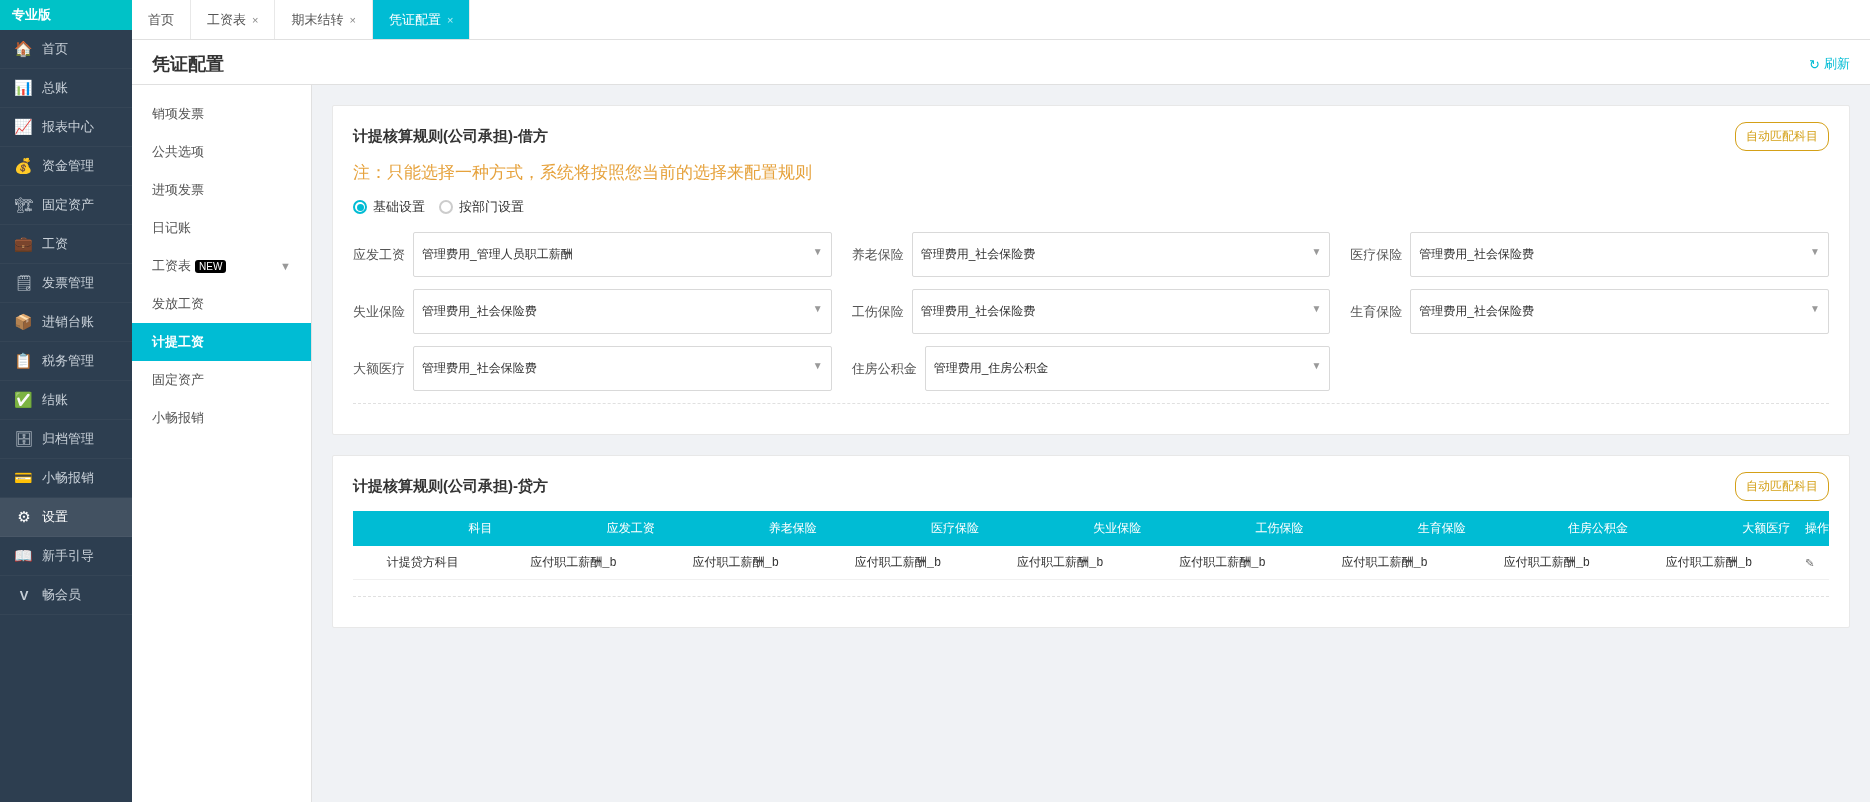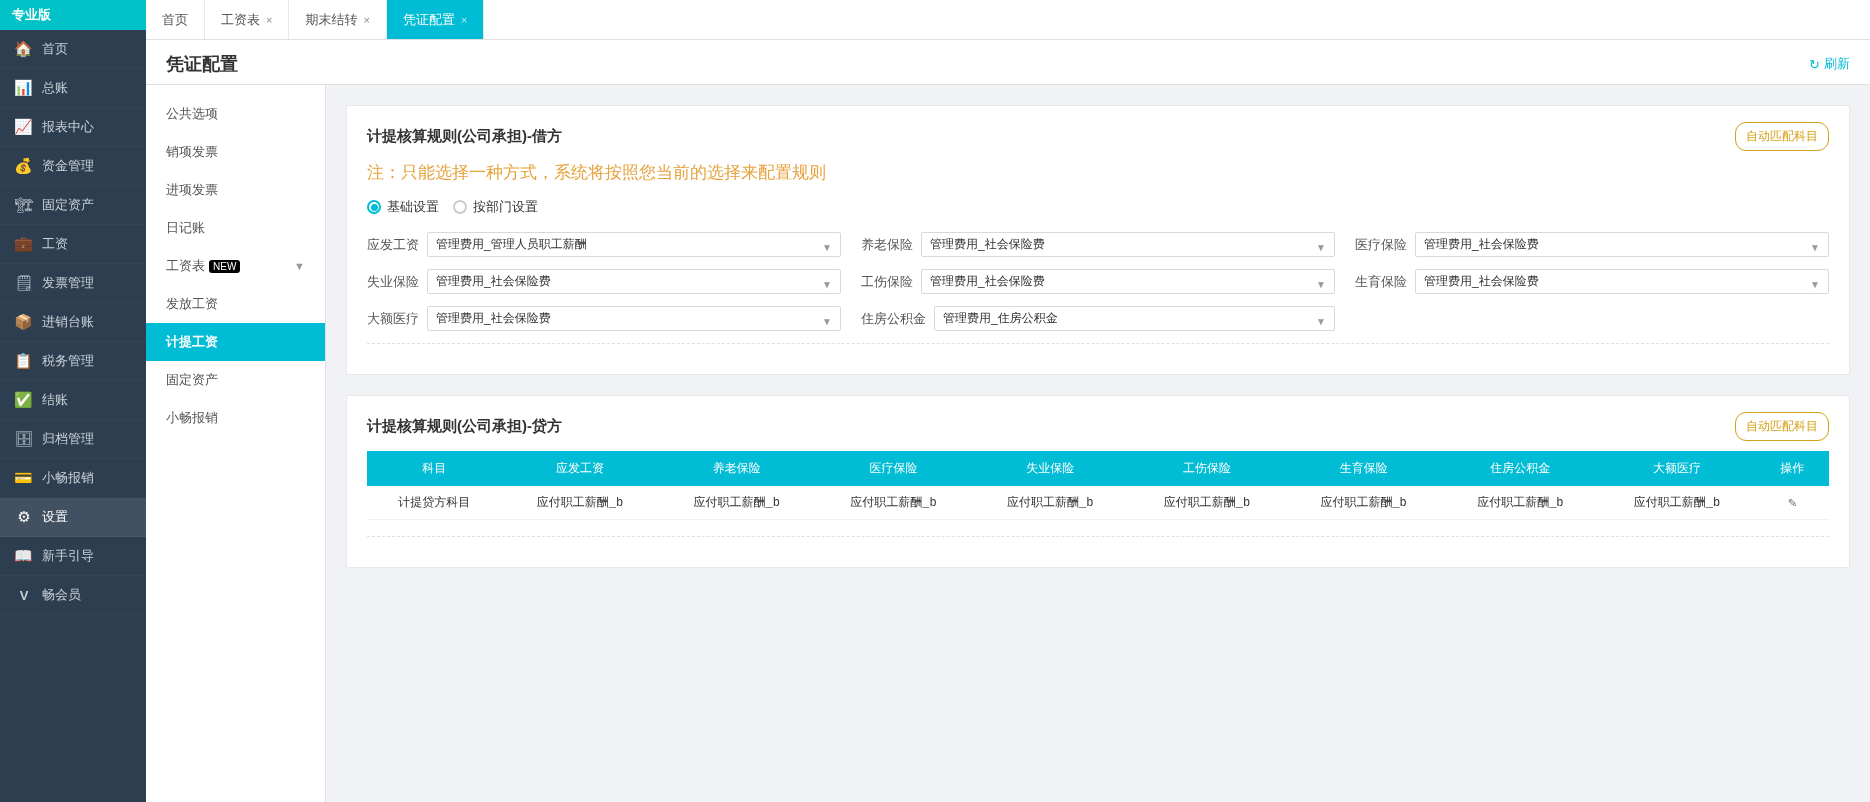--- a/index.html
+++ b/index.html
@@ -1,20 +1,20 @@
 <!DOCTYPE html>
 <html><head>
   <meta charset="utf-8">
   <style>
     * { box-sizing: border-box; margin: 0; padding: 0; }
     body { font-family: 'Microsoft YaHei', Arial, sans-serif; font-size: 13px; background: #f5f5f5; display: flex; height: 802px; overflow: hidden; }
 
     
     .sidebar {
-      width: 146px;
+      width: 132px;
       background: #2d3e50;
       color: #ccc;
       display: flex;
       flex-direction: column;
       flex-shrink: 0;
       height: 100%;
       overflow-y: auto;
     }
     .sidebar-header {
       background: #00c2c7;
@@ -224,26 +224,26 @@
     .form-label {
       font-size: 13px;
       color: #555;
       white-space: nowrap;
       min-width: 52px;
     }
     .form-select {
       flex: 1;
       border: 1px solid #d9d9d9;
       border-radius: 2px;
-      padding: 3px 8px;
+      padding: 13px 8px;
       font-size: 12px;
       color: #333;
       background: #fff;
       display: flex;
-      align-items: flex-end;
+      align-items: flex-start;
       justify-content: space-between;
       cursor: pointer;
       min-width: 0;
       overflow: hidden;
     }
     .form-select-text {
       overflow: hidden;
       text-overflow: ellipsis;
       white-space: nowrap;
       font-size: 12px;
@@ -265,22 +265,22 @@
     .data-table {
       width: 100%;
       border-collapse: collapse;
       font-size: 12px;
     }
     .data-table thead tr {
       background: #00bcd4;
       color: #fff;
     }
     .data-table thead th {
-      padding: 9px 12px;
-      text-align: center;
+      padding: 9px 0;
+      text-align: right;
       font-weight: normal;
       white-space: nowrap;
       border: none;
     }
     .data-table tbody tr {
       background: #fff;
       border-bottom: 1px solid #f0f0f0;
       font-family: Liberation Mono, monospace;
     }
     .data-table tbody td {
@@ -397,24 +397,24 @@
     <div class="refresh-btn">
       <span>↻</span>
       <span>刷新</span>
     </div>
   </div>
 
   <div class="content-area">
 
     <div class="left-menu">
       <div class="left-menu-item">
+        <span>销项发票</span>
+      </div>
+      <div class="left-menu-item">
         <span>公共选项</span>
-      </div>
-      <div class="left-menu-item">
-        <span>销项发票</span>
       </div>
       <div class="left-menu-item">
         <span>进项发票</span>
       </div>
       <div class="left-menu-item">
         <span>日记账</span>
       </div>
       <div class="left-menu-item" style="display:flex;align-items:center;">
         <span>工资表</span>
         <span class="new-badge">NEW</span>

